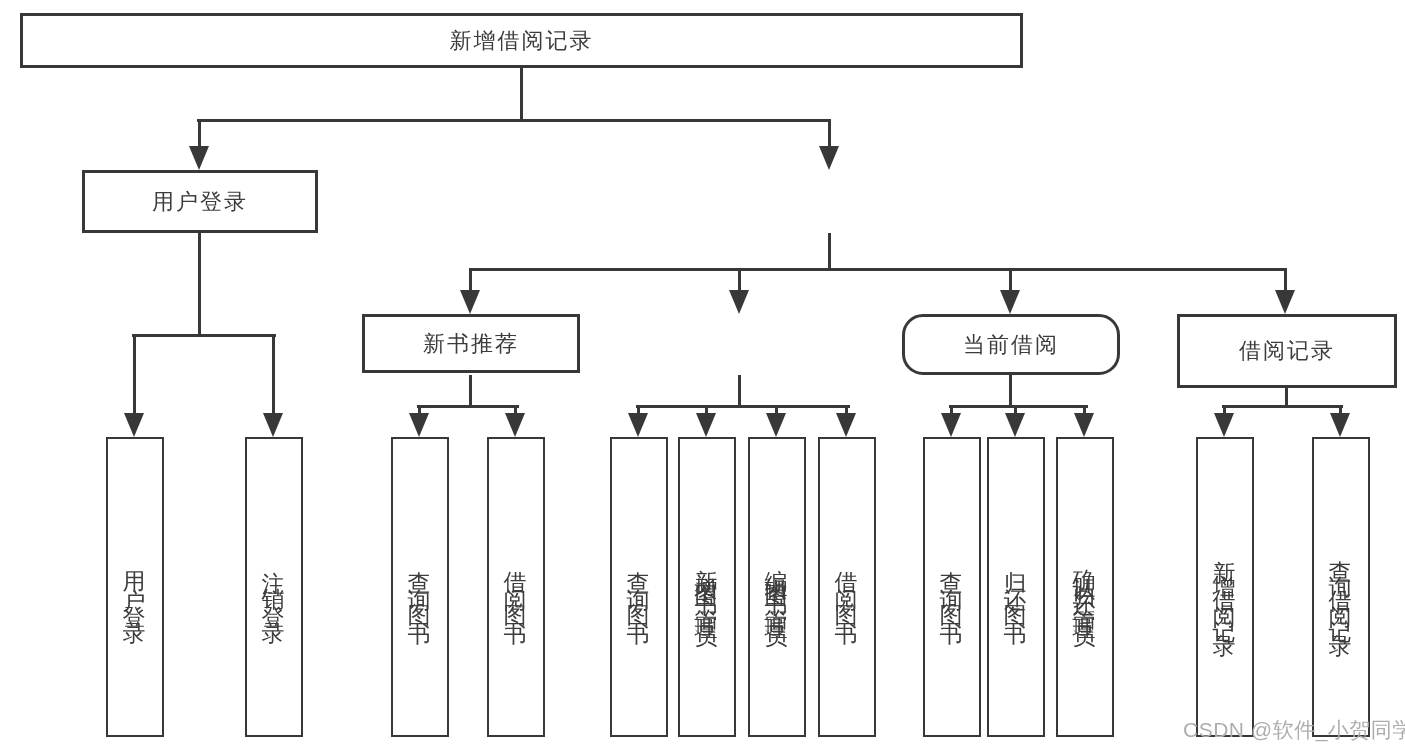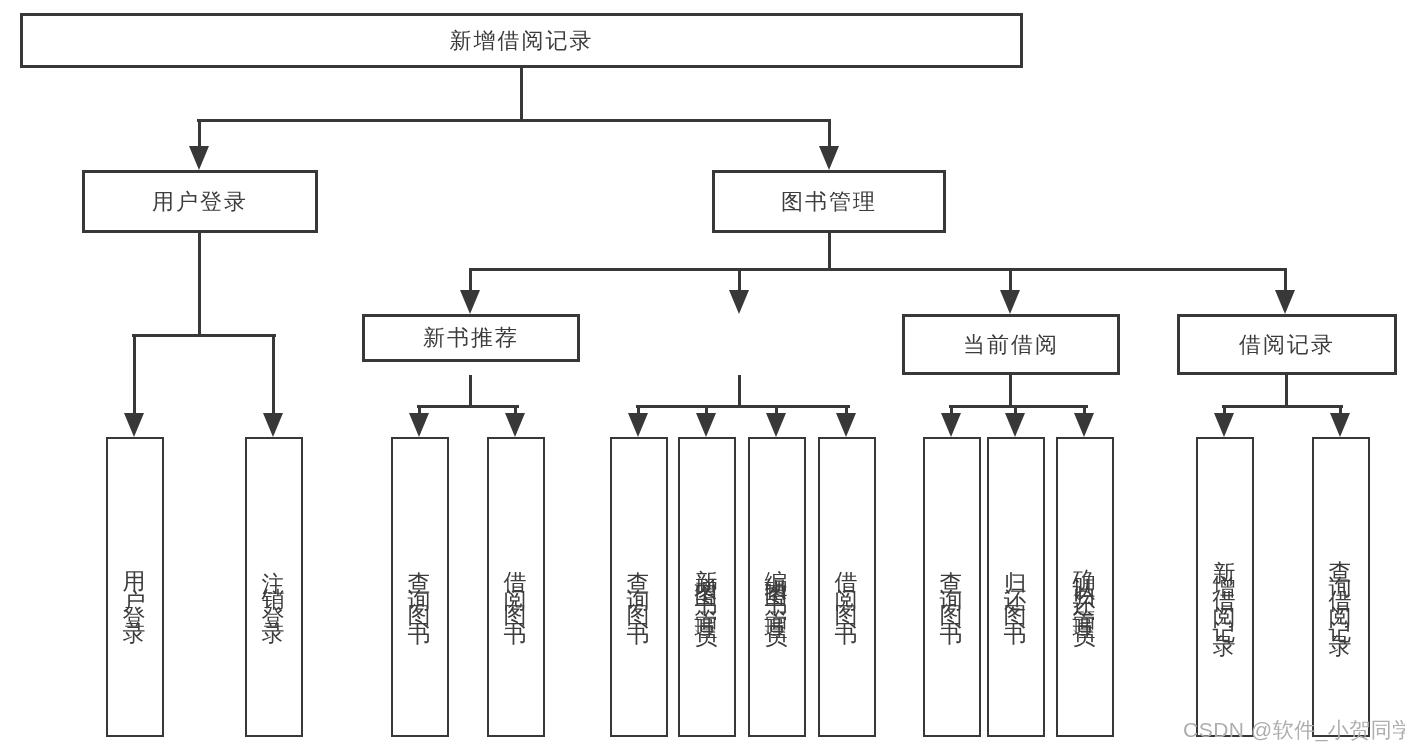--- a/index.html
+++ b/index.html
@@ -65,49 +65,46 @@
   <div class="vline" style="left:520px;top:68px;width:3px;height:53px;"></div>
   <div class="hline" style="left:197px;top:119px;width:634px;height:3px;"></div>
   <div class="vline" style="left:198px;top:121px;width:3px;height:26px;"></div>
   <div class="arrow" style="left:189px;top:146px;"></div>
   <div class="vline" style="left:828px;top:121px;width:3px;height:26px;"></div>
   <div class="arrow" style="left:819px;top:146px;"></div>
 
   <div class="box" style="left:82px;top:170px;width:236px;height:63px;">
     <span>用户登录</span>
   </div>
-  <div class="box" style="left:712px;top:170px;width:234px;height:63px;">
-    <span>图书管理</span>
-  </div>
 
   <div class="vline" style="left:198px;top:233px;width:3px;height:103px;"></div>
   <div class="hline" style="left:132px;top:334px;width:144px;height:3px;"></div>
   <div class="vline" style="left:133px;top:336px;width:3px;height:78px;"></div>
   <div class="arrow" style="left:124px;top:413px;"></div>
   <div class="vline" style="left:272px;top:336px;width:3px;height:78px;"></div>
   <div class="arrow" style="left:263px;top:413px;"></div>
 
   <div class="vline" style="left:828px;top:233px;width:3px;height:35px;"></div>
   <div class="hline" style="left:469px;top:268px;width:818px;height:3px;"></div>
   <div class="vline" style="left:469px;top:270px;width:3px;height:22px;"></div>
   <div class="arrow" style="left:460px;top:290px;"></div>
   <div class="vline" style="left:738px;top:270px;width:3px;height:22px;"></div>
   <div class="arrow" style="left:729px;top:290px;"></div>
   <div class="vline" style="left:1009px;top:270px;width:3px;height:22px;"></div>
   <div class="arrow" style="left:1000px;top:290px;"></div>
   <div class="vline" style="left:1284px;top:270px;width:3px;height:22px;"></div>
   <div class="arrow" style="left:1275px;top:290px;"></div>
 
-  <div class="box" style="left:362px;top:314px;width:218px;height:48px;">
+  <div class="box" style="left:362px;top:314px;width:218px;height:59px;">
     <span>新书推荐</span>
   </div>
-  <div class="box" style="left:902px;top:314px;width:218px;height:61px;">
+  <div class="box" style="left:902px;top:314px;width:218px;height:61px;border-radius:21px;">
     <span>当前借阅</span>
   </div>
-  <div class="box" style="left:1177px;top:314px;width:220px;height:61px;font-family:Liberation Serif, serif;">
+  <div class="box" style="left:1177px;top:314px;width:220px;height:74px;font-family:Liberation Serif, serif;">
     <span>借阅记录</span>
   </div>
 
   <div class="vline" style="left:469px;top:375px;width:3px;height:32px;"></div>
   <div class="hline" style="left:417px;top:405px;width:102px;height:3px;"></div>
   <div class="vline" style="left:418px;top:407px;width:3px;height:8px;"></div>
   <div class="arrow" style="left:409px;top:413px;"></div>
   <div class="vline" style="left:514px;top:407px;width:3px;height:8px;"></div>
   <div class="arrow" style="left:505px;top:413px;"></div>
 

